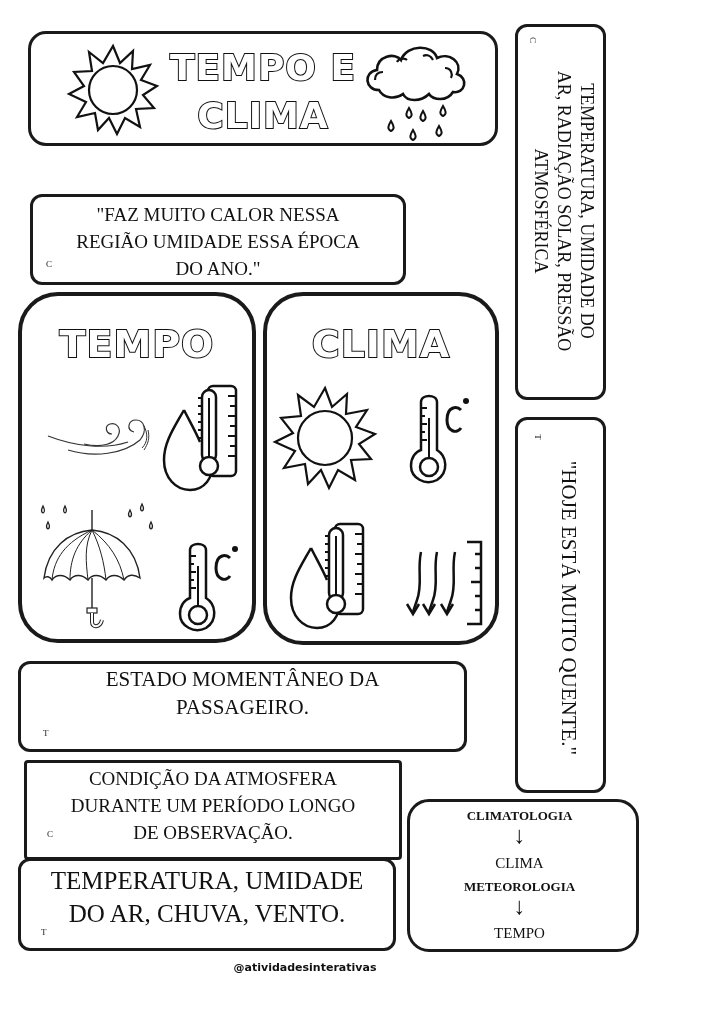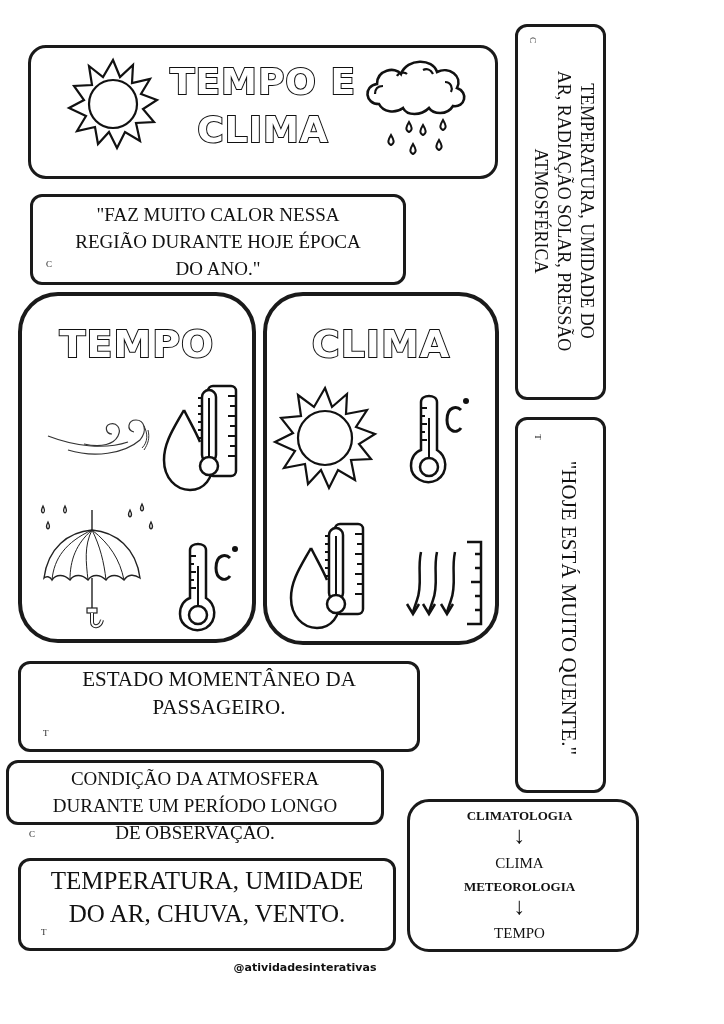--- a/index.html
+++ b/index.html
@@ -38,21 +38,21 @@
     .footer {
       position: absolute; left: 0; width: 560px; top: 961px; text-align: center;
       font-family: "DejaVu Sans", "Liberation Sans", sans-serif;
       font-weight: bold; font-size: 11px; color: #111; padding-left: 25px;
     }
     .flow-line { position: absolute; left: 0; right: 7px; text-align: center; color: #111; }
   </style>
 </head>
 <body>
 
-<div class="box" style="left:28px; top:45px; width:470px; height:134px; border-radius:18px;">
+<div class="box" style="left:28px; top:31px; width:470px; height:115px; border-radius:18px;">
 
   <svg width="96" height="96" viewBox="-48 -48 96 96" style="left:34px; top:8px;">
     <polygon fill="#fff" stroke="#111" stroke-width="2.2" stroke-linejoin="miter" points="0,-44 7,-27 20,-39 19,-21 37,-25 28,-10 44,-4 30,5 41,18 23,19 27,37 12,28 4,44 -4,28 -15,40 -18,23 -36,27 -27,12 -44,4 -29,-4 -39,-18 -21,-19 -24,-38 -10,-27"></polygon>
     <circle cx="0" cy="0" r="24" fill="#fff" stroke="#111" stroke-width="2.2"></circle>
   </svg>
   <div class="outline-title" style="top:14px; font-size:36px; line-height:40px;">TEMPO E</div>
   <div class="outline-title" style="top:62px; font-size:36px; line-height:40px;">CLIMA</div>
 
   <svg width="110" height="105" viewBox="0 0 110 105" style="left:330px; top:4px;">
     <path d="M18,52 C4,52 2,34 16,32 C16,18 34,14 40,22 C46,6 72,6 76,20 C88,14 102,24 96,36 C108,40 104,56 92,54 C86,64 72,62 68,56 C60,64 46,64 42,56 C34,62 22,60 18,52 Z" fill="#fff" stroke="#111" stroke-width="2.6"></path>
@@ -73,21 +73,21 @@
   <div class="vert" style="left:80px; top:14px; width:340px; font-size:18px; line-height:23px;">
     <div>TEMPERATURA, UMIDADE DO</div>
     <div>AR, RADIAÇÃO SOLAR, PRESSÃO</div>
     <div>ATMOSFÉRICA</div>
   </div>
 </div>
 
 <div class="box" style="left:30px; top:194px; width:376px; height:91px; border-radius:12px;">
   <div class="card-text" style="top:4px; font-size:19px; line-height:27px;">
     <div>"FAZ MUITO CALOR NESSA</div>
-    <div>REGIÃO DURANTE HOJE ÉPOCA</div>
+    <div>REGIÃO UMIDADE ESSA ÉPOCA</div>
     <div>DO ANO."</div>
   </div>
   <span class="tiny-letter" style="left:13px; top:62px;">C</span>
 </div>
 
 <div class="box" style="left:18px; top:292px; width:238px; height:351px; border-radius:40px; border-width:4px;">
   <div class="outline-title" style="top:26px; font-size:38px; line-height:44px;">TEMPO</div>
 
   <svg width="110" height="50" viewBox="0 0 110 50" style="left:22px; top:118px;">
     <path d="M4,22 C30,32 60,36 84,28" fill="none" stroke="#333" stroke-width="1.2"></path>
@@ -223,29 +223,29 @@
       <line x1="76" y1="70" x2="82" y2="70"></line>
     </g>
   </svg>
 </div>
 
 <div class="box" style="left:515px; top:417px; width:91px; height:376px; border-radius:12px;">
   <span class="tiny-letter" style="left:17px; top:12px; transform:rotate(90deg);">T</span>
   <div class="vert" style="left:64px; top:18px; width:340px; font-size:21px; line-height:26px;">"HOJE ESTÁ MUITO QUENTE."</div>
 </div>
 
-<div class="box" style="left:18px; top:661px; width:402px; height:91px; border-radius:12px;">
+<div class="box" style="left:18px; top:661px; width:449px; height:91px; border-radius:12px;">
   <div class="card-text" style="top:1px; font-size:21px; line-height:28px;">
     <div>ESTADO MOMENTÂNEO DA</div>
     <div>PASSAGEIRO.</div>
   </div>
   <span class="tiny-letter" style="left:22px; top:64px;">T</span>
 </div>
 
-<div class="box" style="left:6px; top:760px; width:378px; height:65px; border-radius:12px;">
+<div class="box" style="left:24px; top:760px; width:378px; height:100px; border-radius:4px;">
   <div class="card-text" style="top:2px; font-size:19px; line-height:27px;">
     <div>CONDIÇÃO DA ATMOSFERA</div>
     <div>DURANTE UM PERÍODO  LONGO</div>
     <div>DE OBSERVAÇÃO.</div>
   </div>
   <span class="tiny-letter" style="left:20px; top:66px;">C</span>
 </div>
 
 <div class="box" style="left:18px; top:858px; width:378px; height:93px; border-radius:12px;text-decoration:underline;">
   <div class="card-text" style="top:3px; font-size:25px; line-height:33px;">

